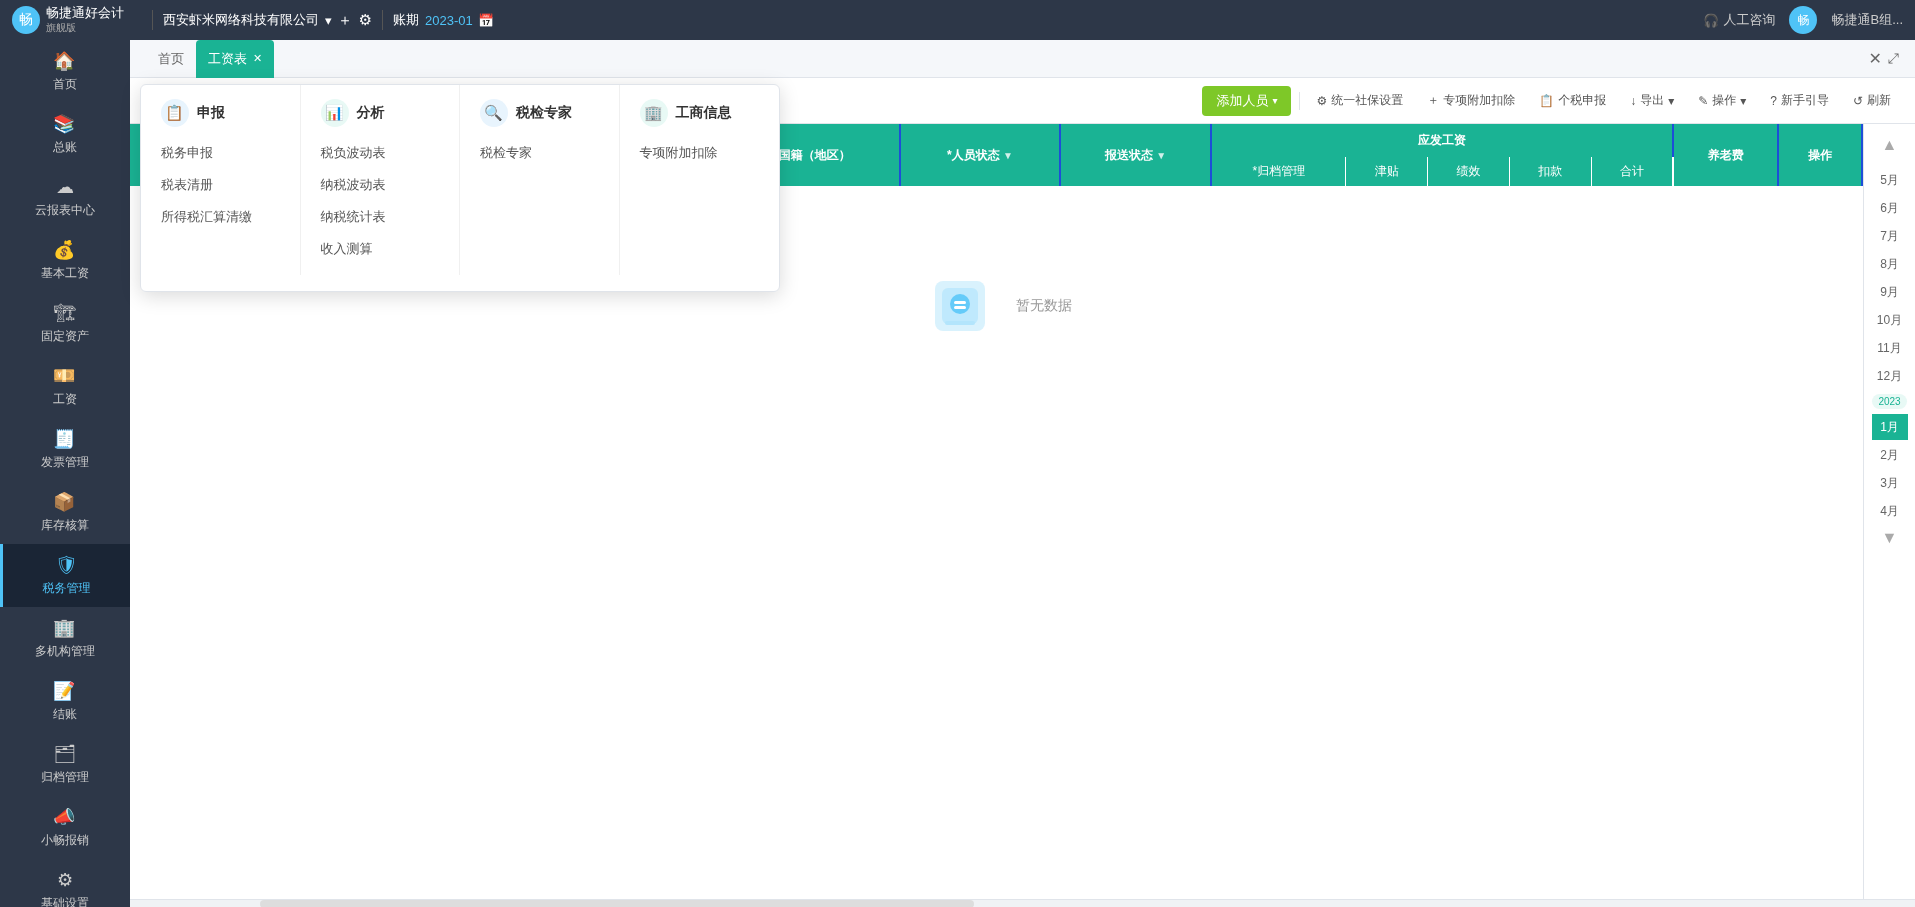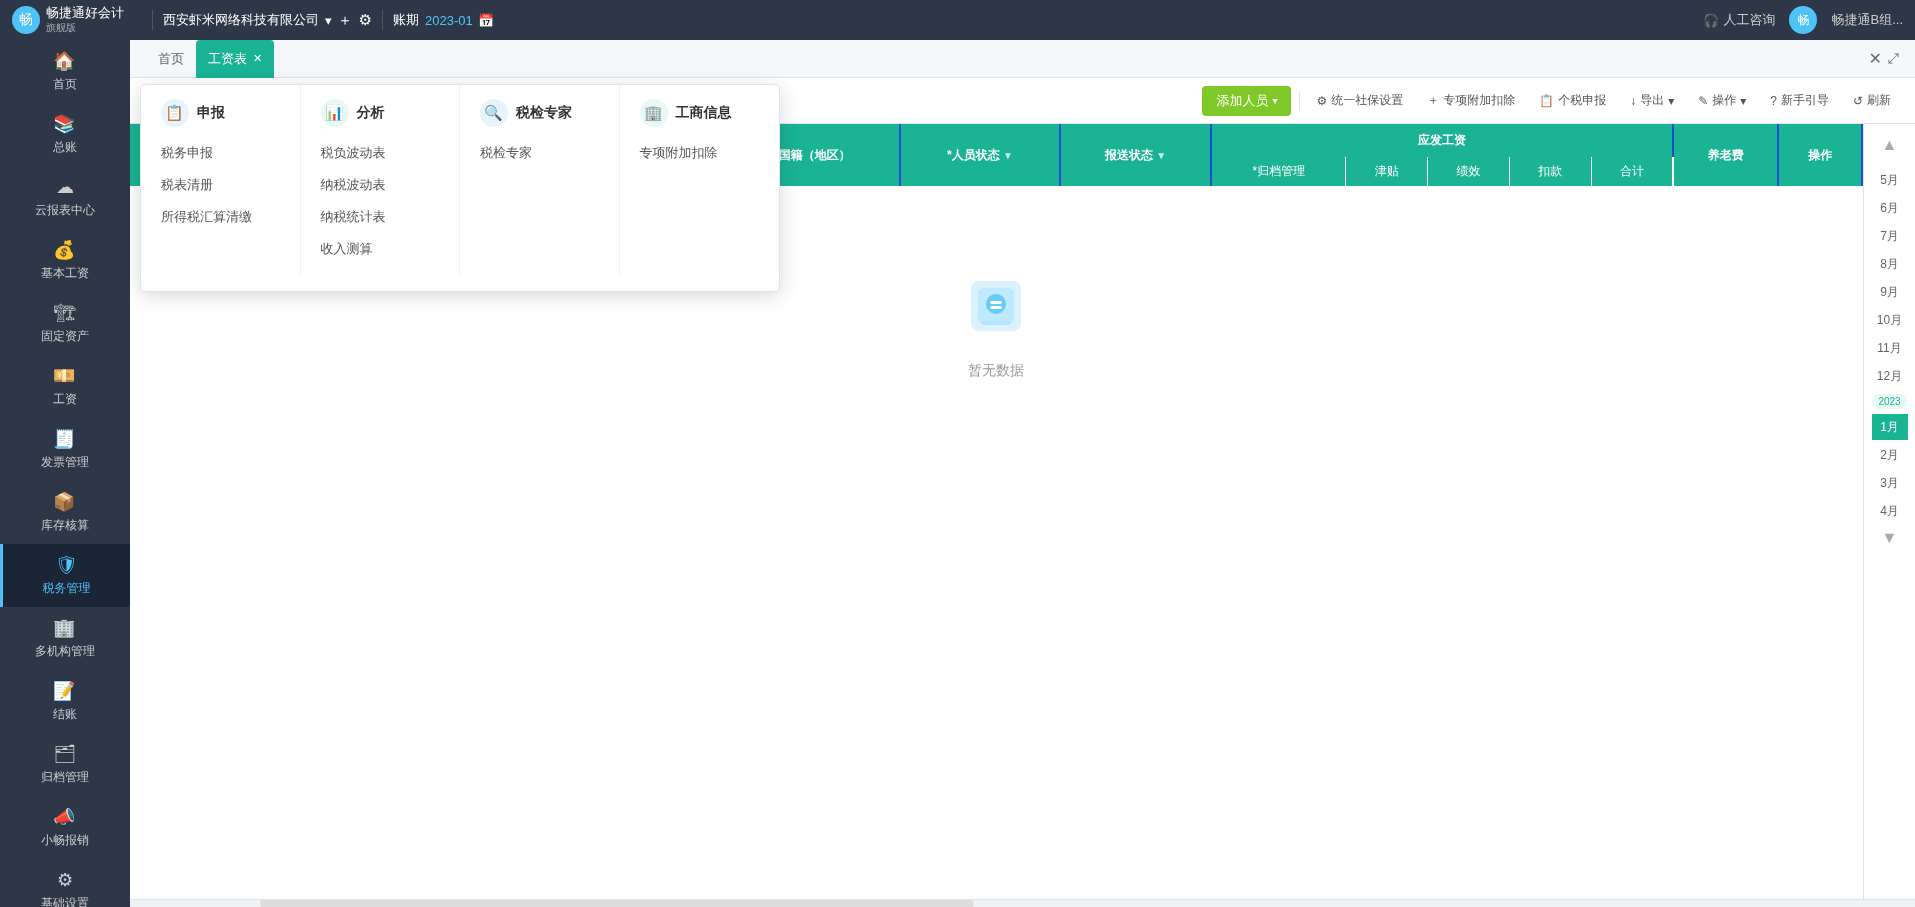--- a/index.html
+++ b/index.html
@@ -123,21 +123,21 @@
     }
     .data-table td {
       padding: 8px 10px; border-bottom: 1px solid #e8ecf0;
       border-right: 1px solid #edf0f4; white-space: nowrap; text-align: center;
     }
     .checkbox-cell { width: 36px; }
     .checkbox { width: 14px; height: 14px; cursor: pointer; }
 
     
     .empty-state {
-      display: flex; flex-direction: column; align-items: center; justify-content: center;
+      display: flex; flex-direction: row; align-items: center; justify-content: center;
       padding: 80px 0; color: #999; font-size: 14px; gap: 16px;
     }
     .empty-icon {
       width: 80px; height: 80px;
       position: relative;
     }
 
     
     .dropdown-overlay {
       position: absolute; top: 84px; left: 140px; z-index: 200;

